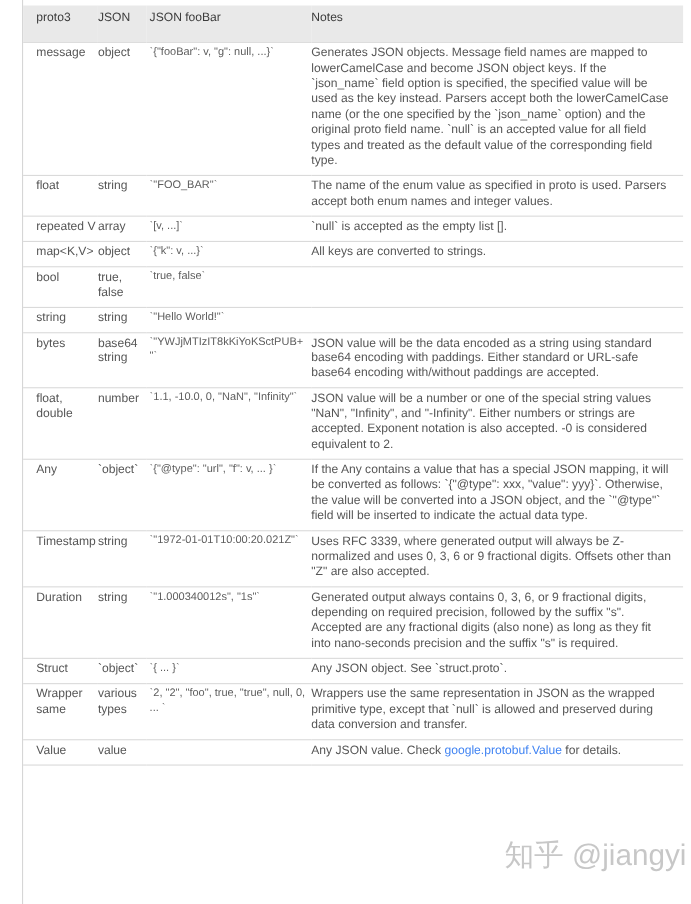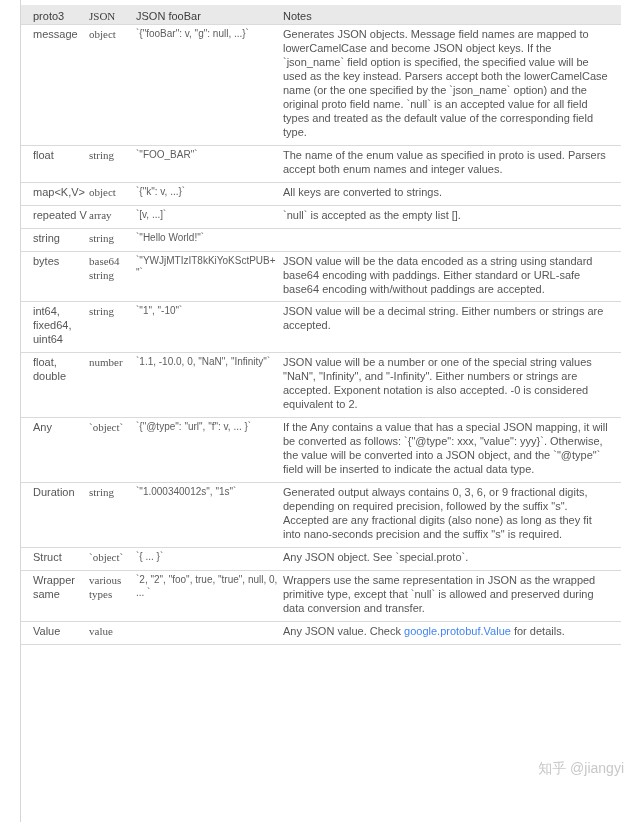--- a/index.html
+++ b/index.html
@@ -15,34 +15,34 @@
   table {
     border-collapse:collapse; table-layout:fixed; width:600px; margin-top:5px;
   }
   col.w1 { width:68px; }
   col.w2 { width:44px; }
   col.w3 { width:150px; }
   col.w4 { width:338px; }
   th, td { vertical-align:top; text-align:left; word-wrap:break-word; }
   th {
     background:#e9e9e9; color:#3d3d3d; font-weight:normal;
-    padding-top:5px; padding-bottom:0;
+    padding-top:5px; padding-bottom:14px;
   }
   td { padding-top:3px; padding-bottom:5px; }
   tbody td { border-top:1px solid #dadada; }
   tbody tr:last-child td { border-bottom:1px solid #dadada; }
   .c1 { padding-left:12px; padding-right:2px; }
-  .c2 { padding-left:0;    padding-right:2px;font-family:Liberation Serif, serif; }
+  .c2 { padding-left:0;    padding-right:2px; }
   .c3 { padding-left:3px;  padding-right:4px; }
   .c4 { padding-left:0;    padding-right:10px; }
   td.c3 { font-size:10px; color:#5d5d5d; }
   a.doclink { color:#4184f3; text-decoration:none; }
   .watermark {
     position:absolute; right:4px; top:760px; white-space:nowrap;
-    font-size:14px; color:rgba(165,165,165,0.62);
+    font-size:27px; color:rgba(165,165,165,0.62);
     text-shadow:1px 1px 0 rgba(255,255,255,0.9);
     pointer-events:none;
   }
 </style>
 </head>
 <body>
 
 <div class="page">
   <div class="tablewrap">
     <table>
@@ -67,72 +67,78 @@
           <td class="c3">`{"fooBar": v, "g": null, ...}`</td>
           <td class="c4">Generates JSON objects. Message field names are mapped to lowerCamelCase and become JSON object keys. If the `json_name` field option is specified, the specified value will be used as the key instead. Parsers accept both the lowerCamelCase name (or the one specified by the `json_name` option) and the original proto field name. `null` is an accepted value for all field types and treated as the default value of the corresponding field type.</td>
         </tr>
         <tr>
           <td class="c1">float</td>
           <td class="c2">string</td>
           <td class="c3">`"FOO_BAR"`</td>
           <td class="c4">The name of the enum value as specified in proto is used. Parsers accept both enum names and integer values.</td>
         </tr>
         <tr>
+          <td class="c1">repeated V</td>
+          <td class="c2">array</td>
+          <td class="c3">`[v, ...]`</td>
+          <td class="c4">`null` is accepted as the empty list [].</td>
+        </tr>
+        <tr>
           <td class="c1">map&lt;K,V&gt;</td>
           <td class="c2">object</td>
           <td class="c3">`{"k": v, ...}`</td>
           <td class="c4">All keys are converted to strings.</td>
         </tr>
         <tr>
-          <td class="c1">repeated V</td>
-          <td class="c2">array</td>
-          <td class="c3">`[v, ...]`</td>
-          <td class="c4">`null` is accepted as the empty list [].</td>
+          <td class="c1">bool</td>
+          <td class="c2">true, false</td>
+          <td class="c3">`true, false`</td>
+          <td class="c4"></td>
         </tr>
         <tr>
           <td class="c1">string</td>
           <td class="c2">string</td>
           <td class="c3">`"Hello World!"`</td>
           <td class="c4"></td>
         </tr>
         <tr>
           <td class="c1">bytes</td>
           <td class="c2">base64 string</td>
           <td class="c3">`"YWJjMTIzIT8kKiYoKSctPUB+"`</td>
           <td class="c4">JSON value will be the data encoded as a string using standard base64 encoding with paddings. Either standard or URL-safe base64 encoding with/without paddings are accepted.</td>
         </tr>
         <tr>
-          <td class="c1">int64, fixed64, uint64</td>
-          <td class="c2">string</td>
-          <td class="c3">`"1", "-10"`</td>
-          <td class="c4">JSON value will be a decimal string. Either numbers or strings are accepted.</td>
-        </tr>
-        <tr>
           <td class="c1">float, double</td>
           <td class="c2">number</td>
           <td class="c3">`1.1, -10.0, 0, "NaN", "Infinity"`</td>
           <td class="c4">JSON value will be a number or one of the special string values "NaN", "Infinity", and "-Infinity". Either numbers or strings are accepted. Exponent notation is also accepted. -0 is considered equivalent to 2.</td>
         </tr>
         <tr>
           <td class="c1">Any</td>
           <td class="c2">`object`</td>
           <td class="c3">`{"@type": "url", "f": v, ... }`</td>
           <td class="c4">If the Any contains a value that has a special JSON mapping, it will be converted as follows: `{"@type": xxx, "value": yyy}`. Otherwise, the value will be converted into a JSON object, and the `"@type"` field will be inserted to indicate the actual data type.</td>
         </tr>
         <tr>
+          <td class="c1">Timestamp</td>
+          <td class="c2">string</td>
+          <td class="c3">`"1972-01-01T10:00:20.021Z"`</td>
+          <td class="c4">Uses RFC 3339, where generated output will always be Z-normalized and uses 0, 3, 6 or 9 fractional digits. Offsets other than "Z" are also accepted.</td>
+        </tr>
+        <tr>
           <td class="c1">Duration</td>
           <td class="c2">string</td>
           <td class="c3">`"1.000340012s", "1s"`</td>
           <td class="c4">Generated output always contains 0, 3, 6, or 9 fractional digits, depending on required precision, followed by the suffix "s". Accepted are any fractional digits (also none) as long as they fit into nano-seconds precision and the suffix "s" is required.</td>
         </tr>
         <tr>
           <td class="c1">Struct</td>
           <td class="c2">`object`</td>
           <td class="c3">`{ ... }`</td>
-          <td class="c4">Any JSON object. See `special.proto`.</td>
+          <td class="c4">Any JSON object. See `struct.proto`.</td>
         </tr>
         <tr>
           <td class="c1">Wrapper same</td>
           <td class="c2">various types</td>
           <td class="c3">`2, "2", "foo", true, "true", null, 0, ... `</td>
           <td class="c4">Wrappers use the same representation in JSON as the wrapped primitive type, except that `null` is allowed and preserved during data conversion and transfer.</td>
         </tr>
         <tr>
           <td class="c1">Value</td>
           <td class="c2">value</td>

